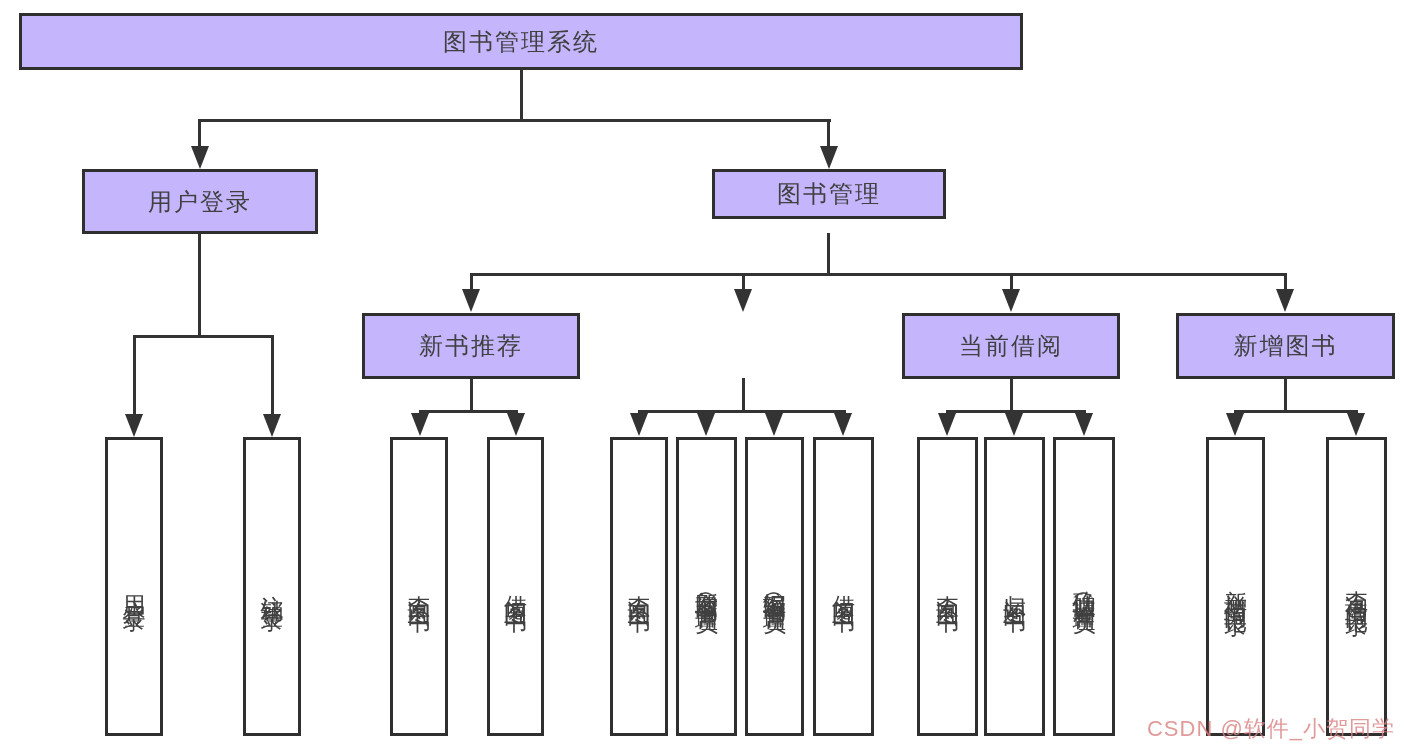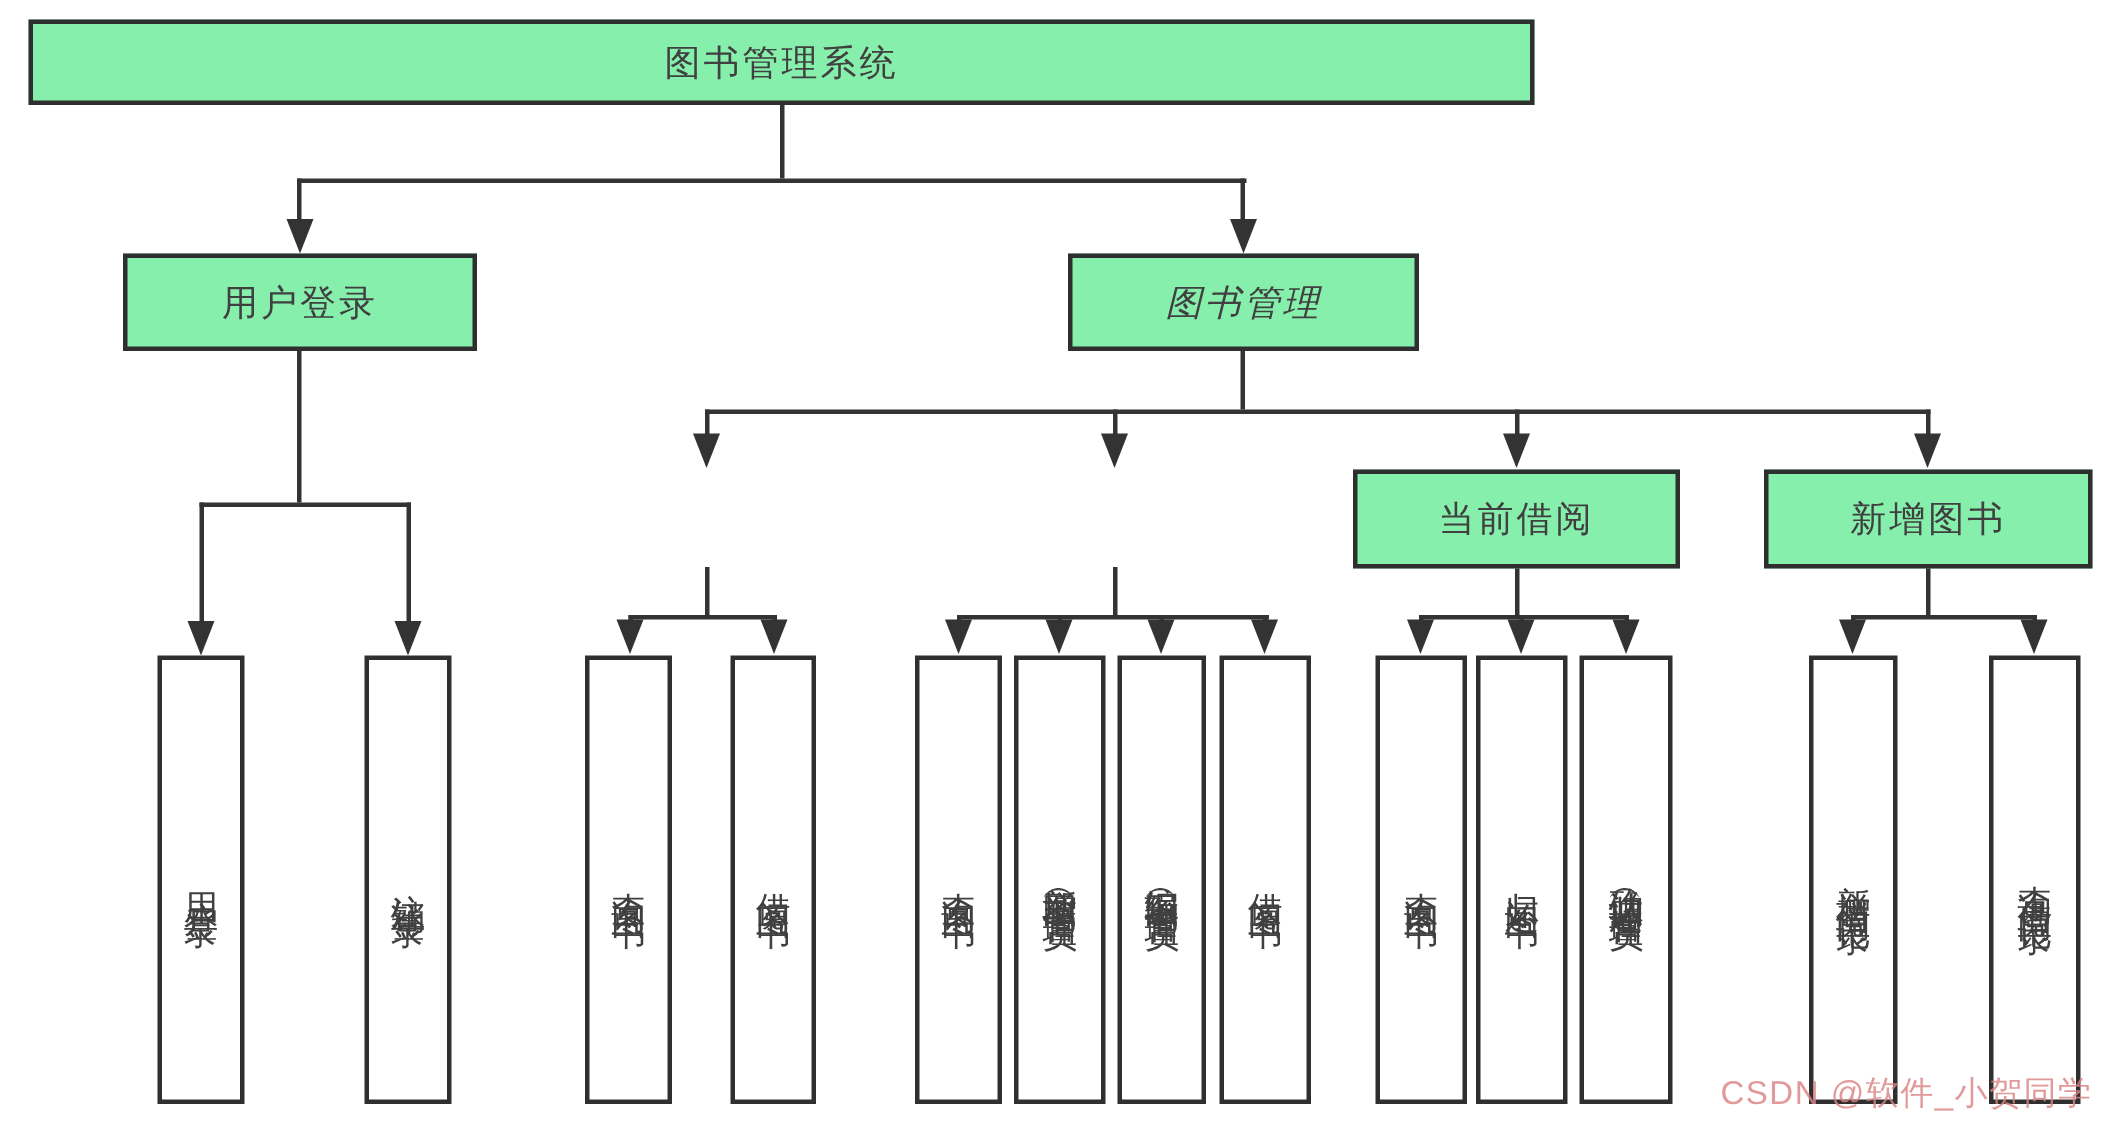--- a/index.html
+++ b/index.html
@@ -13,21 +13,21 @@
     height: 747px;
     background: #ffffff;
     overflow: hidden;
     font-family: "Liberation Sans", "DejaVu Sans", sans-serif;
   }
   
   .hbox {
     position: absolute;
     box-sizing: border-box;
     border: 3px solid #2f2f2f;
-    background: #86efac;
+    background: #c4b5fd;
     display: flex;
     align-items: center;
     justify-content: center;
   }
   .hlabel {
     font-size: 24px;
     letter-spacing: 2px;
     color: #404040;
     white-space: nowrap;
   }
@@ -138,24 +138,27 @@
   <div class="line" style="left:1355px; top:410px; width:3px;   height:7px;"></div>
   <div class="arrow" style="left:1347px; top:413px;"></div>
 
   <div class="hbox" style="left:19px; top:13px; width:1004px; height:57px;">
     <span class="hlabel">图书管理系统</span>
   </div>
 
   <div class="hbox" style="left:82px; top:169px; width:236px; height:65px;">
     <span class="hlabel">用户登录</span>
   </div>
-  <div class="hbox" style="left:712px; top:169px; width:234px; height:65px;font-style:italic;">
+  <div class="hbox" style="left:712px; top:169px; width:234px; height:50px;">
     <span class="hlabel">图书管理</span>
   </div>
 
+  <div class="hbox" style="left:362px; top:313px; width:218px; height:66px;">
+    <span class="hlabel">新书推荐</span>
+  </div>
   <div class="hbox" style="left:902px; top:313px; width:218px; height:66px;justify-content:center;">
     <span class="hlabel">当前借阅</span>
   </div>
   <div class="hbox" style="left:1176px; top:313px; width:219px; height:66px;">
     <span class="hlabel">新增图书</span>
   </div>
 
   <div class="vbox" style="left:105px; width:58px;">
     <span class="vlabel">用户登录</span>
   </div>

